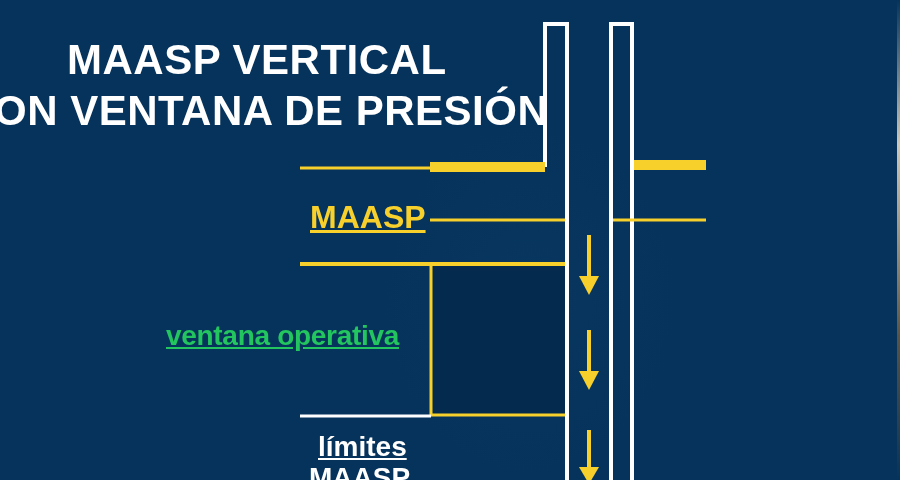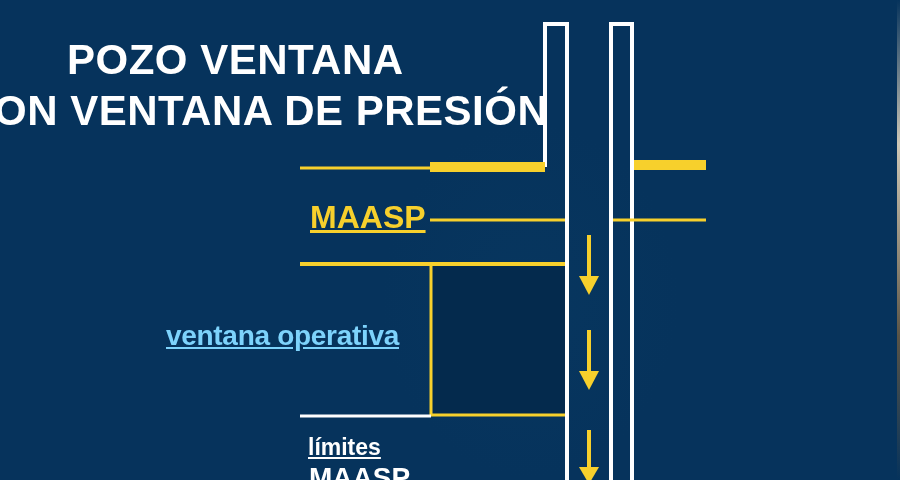--- a/index.html
+++ b/index.html
@@ -18,32 +18,32 @@
       background: linear-gradient(#06335c 0%, #cfc8b6 30%, #8c8472 55%, #5a5446 70%, #06335c 100%);
     }
     .title {
       position: absolute; color: #ffffff; font-weight: bold;
       font-size: 42px; line-height: 46px; letter-spacing: 0.5px; white-space: nowrap;
     }
     .title.l1 { left: 67px; top: 37px; }
     .title.l2 { left: -6px; top: 88px; }
     .label { position: absolute; white-space: nowrap; text-decoration: underline; }
     .maasp { left: 310px; top: 199px; color: #f7d02c; font-weight: bold; font-size: 32px; }
-    .ventana { left: 166px; top: 320px; color: #7dd3fc; font-size: 28px; font-weight: bold; letter-spacing: -0.3px;}
-    .limites { left: 308px; top: 430px; color: #ffffff; font-size: 23px; font-weight: bold; line-height: 34px; }
+    .ventana { left: 166px; top: 320px; color: #22c55e; font-size: 28px; font-weight: bold; letter-spacing: -0.3px;}
+    .limites { left: 318px; top: 430px; color: #ffffff; font-size: 28px; font-weight: bold; line-height: 34px; }
     .limites2 { left: 309px; top: 462px; color: #ffffff; font-size: 28px; font-weight: bold; }
     svg.diagram { position: absolute; left: 0; top: 0; }
   </style>
 </head>
 <body>
 
 <div class="bg-glow"></div>
 <div class="right-edge"></div>
 
-<div class="title l1">POZO VENTANA</div>
+<div class="title l1">MAASP VERTICAL</div>
 <div class="title l2">ON VENTANA DE PRESIÓN</div>
 
 <svg class="diagram" width="900" height="480" viewBox="0 0 900 480">
 
   <g>
     <polyline points="545,167 545,24 567,24 567,480" fill="none" stroke="#ffffff" stroke-width="4"></polyline>
   </g>
 
   <g>
     <polyline points="611,480 611,24 632,24 632,480" fill="none" stroke="#ffffff" stroke-width="4"></polyline>

